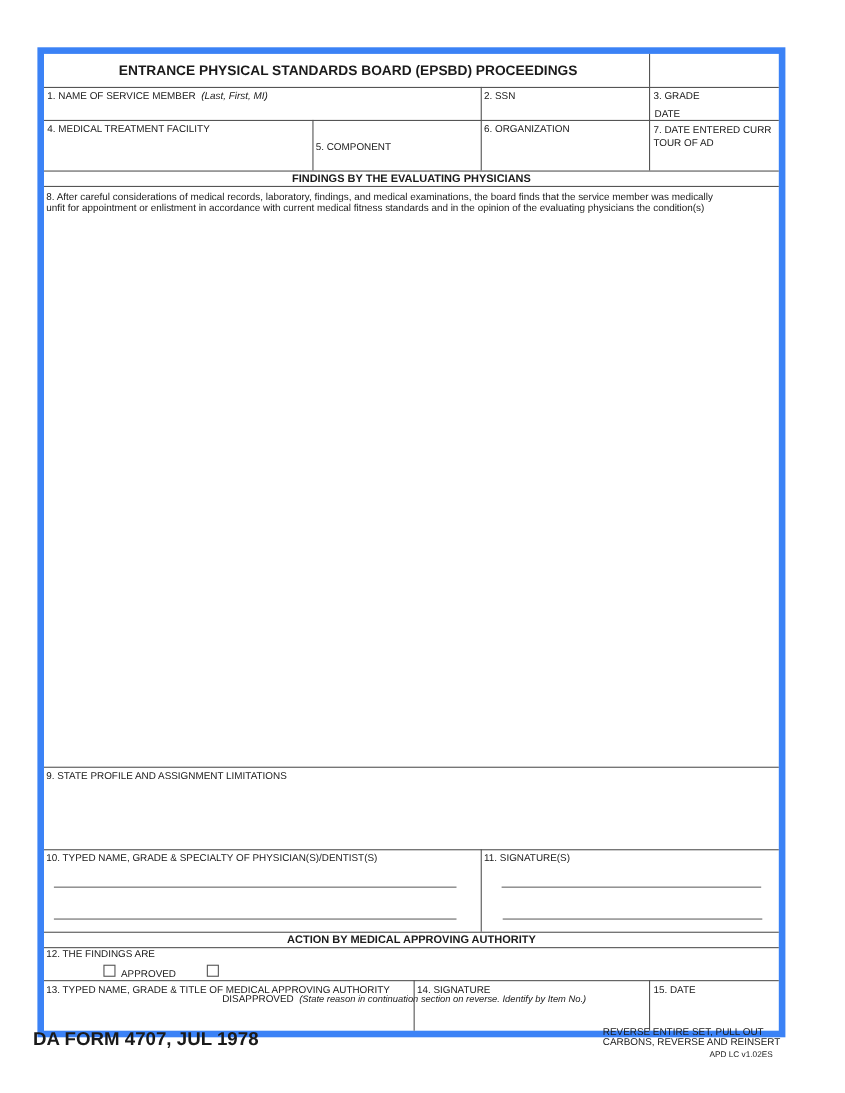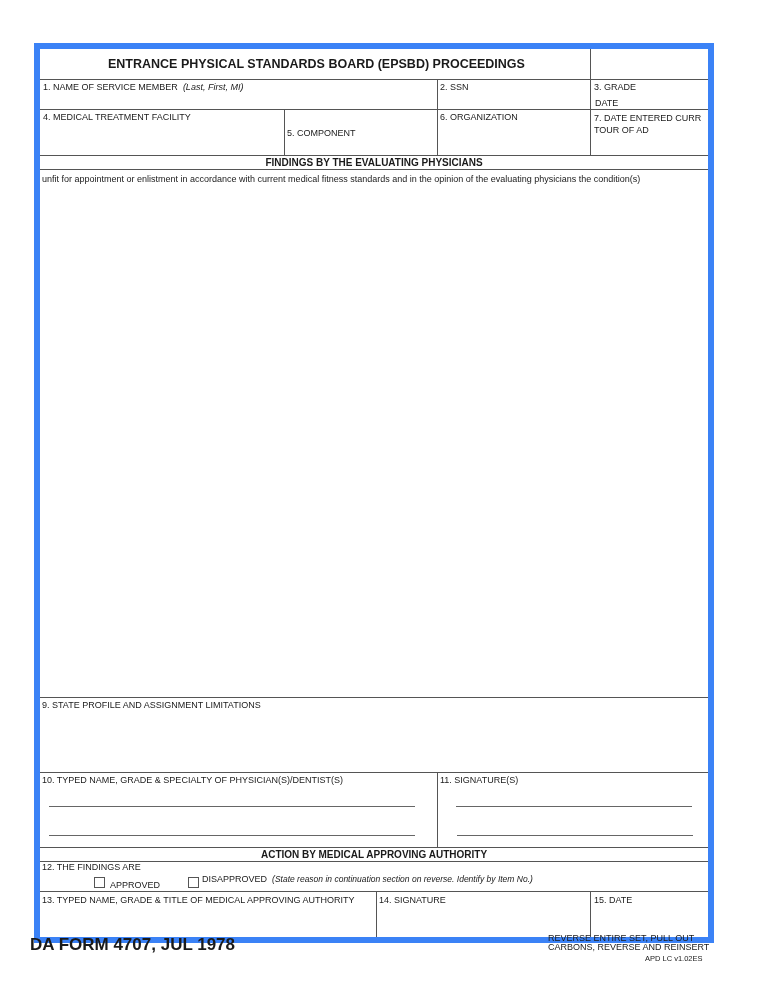--- a/index.html
+++ b/index.html
@@ -50,20 +50,21 @@
   <div class="lbl" style="left:400px; top:63px;">6. ORGANIZATION</div>
   <input class="field" style="left: 400px; top: 78px; width: 146px; height: 22px;" value="">
   <div class="lbl" style="left:554px; top:63px; line-height:12px;"><span>7. DATE ENTERED CURR</span><br><span>TOUR OF AD</span></div>
   <input class="field" style="left: 554px; top: 88px; width: 110px; height: 14px;" value="">
   <div class="hline" style="left:0; top:106px; width:668px;"></div>
 
   <div class="section-hdr" style="top:108px;">FINDINGS BY THE EVALUATING PHYSICIANS</div>
   <div class="hline" style="left:0; top:120px; width:668px;"></div>
 
   <div class="para" style="left:2px; top:125px;">
+    <div>8. After careful considerations of medical records, laboratory, findings, and medical examinations, the board finds that the service member was medically</div>
     <div>unfit for appointment or enlistment in accordance with current medical fitness standards and in the opinion of the evaluating physicians the condition(s)</div>
   </div>
   <textarea class="field" style="left: 3px; top: 160px; width: 660px; height: 484px; resize: none;"></textarea>
   <div class="hline" style="left:0; top:648px; width:668px;"></div>
 
   <div class="lbl" style="left:2px; top:651px;">9. STATE PROFILE AND ASSIGNMENT LIMITATIONS</div>
   <textarea class="field" style="left: 3px; top: 665px; width: 660px; height: 54px; resize: none;"></textarea>
   <div class="hline" style="left:0; top:723px; width:668px;"></div>
 
   <div class="lbl" style="left:2px; top:726px;">10. TYPED NAME, GRADE &amp; SPECIALTY OF PHYSICIAN(S)/DENTIST(S)</div>
@@ -77,21 +78,21 @@
   <div class="sigline" style="left:417px; top:786px; width:236px;"></div>
   <div class="hline" style="left:0; top:798px; width:668px;"></div>
 
   <div class="section-hdr" style="top:800px;">ACTION BY MEDICAL APPROVING AUTHORITY</div>
   <div class="hline" style="left:0; top:812px; width:668px;"></div>
 
   <div class="lbl" style="left:2px; top:813px;">12. THE FINDINGS ARE</div>
   <div class="cb" style="left:54px; top:828px;"></div>
   <div class="lbl" style="left:70px; top:831px;">APPROVED</div>
   <div class="cb" style="left:148px; top:828px;"></div>
-  <div class="lbl" style="left:162px; top:825px;"><span>DISAPPROVED</span>&nbsp; <i style="font-size:8.5px;">(State reason in continuation section on reverse.  Identify by Item No.)</i></div>
+  <div class="lbl" style="left:162px; top:854px;"><span>DISAPPROVED</span>&nbsp; <i style="font-size:8.5px;">(State reason in continuation section on reverse.  Identify by Item No.)</i></div>
   <div class="hline" style="left:0; top:842px; width:668px;"></div>
 
   <div class="lbl" style="left:2px; top:846px;">13. TYPED NAME, GRADE &amp; TITLE OF MEDICAL APPROVING AUTHORITY</div>
   <input class="field" style="left: 3px; top: 862px; width: 326px; height: 20px;" value="">
   <div class="vline" style="left:336px; top:842px; height:46px;"></div>
   <div class="lbl" style="left:339px; top:846px;">14. SIGNATURE</div>
   <div class="abs" style="left:339px; top:860px; width:208px; height:26px;"></div>
   <div class="vline" style="left:550px; top:842px; height:46px;"></div>
   <div class="lbl" style="left:554px; top:846px;">15. DATE</div>
   <input class="field" style="left: 554px; top: 862px; width: 110px; height: 20px;" value="">

